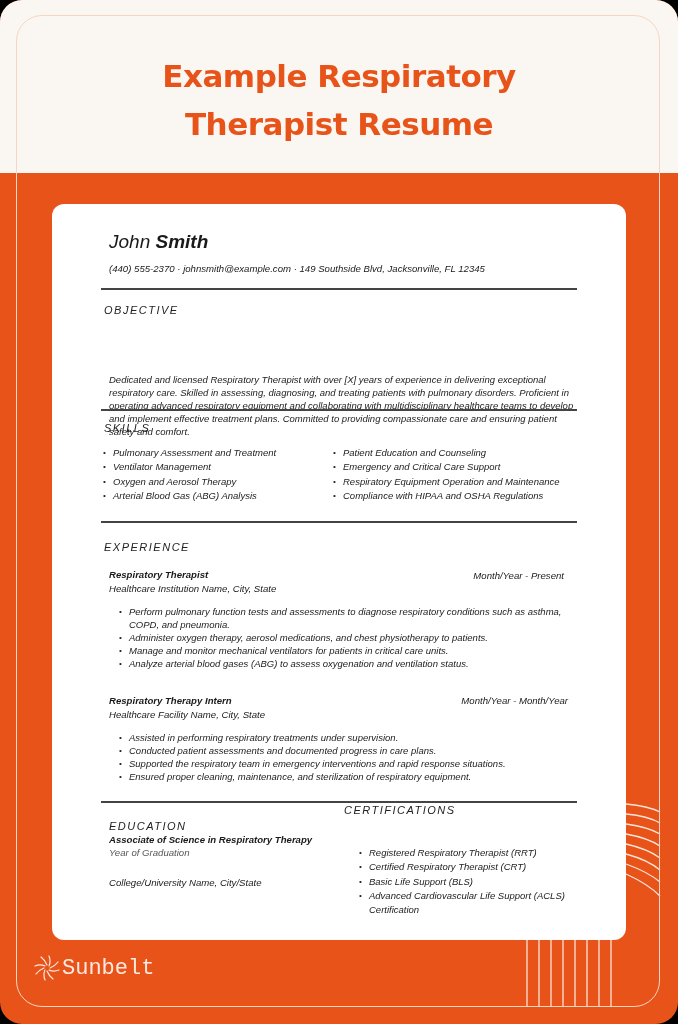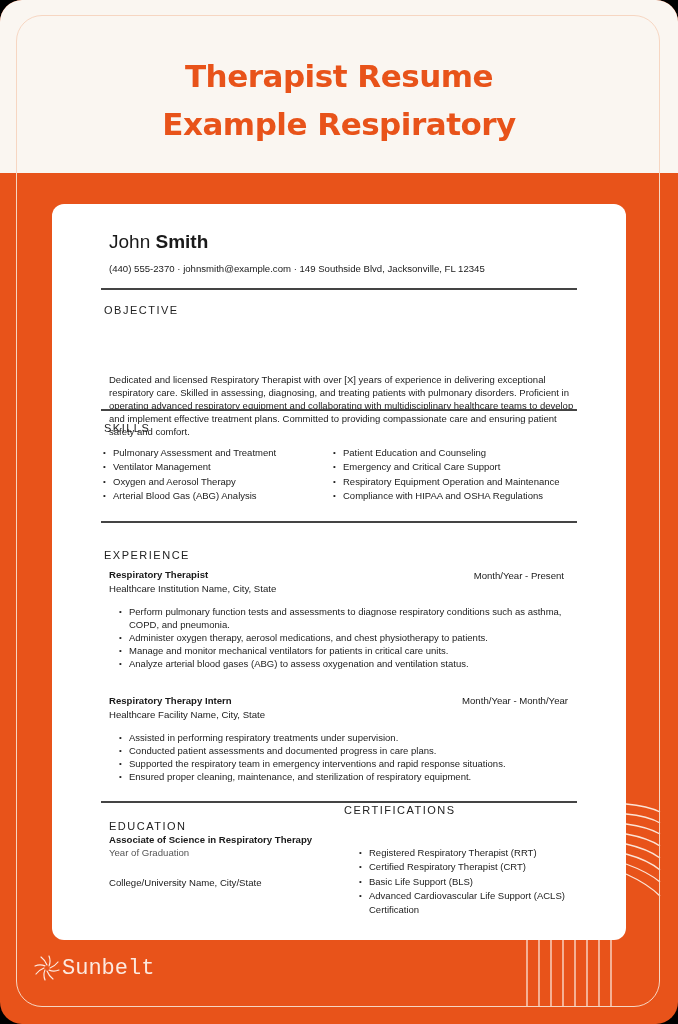--- a/index.html
+++ b/index.html
@@ -17,21 +17,21 @@
     border: 1.5px solid #F6D6C2; border-radius: 26px; pointer-events: none;
   }
   .title {
     position: absolute; left: 0; top: 52px; width: 678px; text-align: center;
     color: #E8531A; font-family: "DejaVu Sans", sans-serif; font-weight: bold;
     font-size: 31px; line-height: 48px; letter-spacing: -0.5px;
   }
   .paper {
     position: absolute; left: 52px; top: 204px; width: 574px; height: 736px;
     background: #fff; border-radius: 12px;
-    font-family: "Liberation Sans", sans-serif; color: #1a1a1a;
+    font-family: "Liberation Sans", sans-serif; color: #1a1a1a; font-style: italic;
   }
   .name { position: absolute; left: 57px; top: 27px; font-size: 19px; }
   .name b { font-weight: bold; }
   .contact { position: absolute; left: 57px; top: 59px; font-size: 9.6px; color: #1a1a1a; }
   .rule { position: absolute; left: 49px; width: 476px; height: 1.5px; background: #444; }
   .sec-h { position: absolute; font-size: 11px; letter-spacing: 1.5px; color: #222; }
   .para { position: absolute; left: 57px; top: 121px; width: 465px; font-size: 9.5px; line-height: 13px; color: #222; margin-top: 48px; }
   ul.b { list-style: none; position: absolute; font-size: 9.5px; color: #222; }
   ul.b li { position: relative; padding-left: 10px; line-height: 14.3px; }
   ul.b li::before { content: "\2022"; position: absolute; left: 0; top: 0; font-size: 8px; }
@@ -46,22 +46,22 @@
   }
   .deco { position: absolute; pointer-events: none; }
 </style>
 </head>
 <body>
 
 <div class="frame">
   <div class="header-band"></div>
 
   <div class="title">
+    <div>Example Respiratory</div>
     <div>Therapist Resume</div>
-    <div>Example Respiratory</div>
   </div>
 
   <svg class="deco" width="678" height="1024" style="left:0;top:0;">
     <g stroke="#FCE4D6" stroke-width="1.3" fill="none">
       <path d="M626 804 Q648 806 660 812"></path>
       <path d="M626 814 Q648 816 660 823"></path>
       <path d="M626 824 Q648 827 660 834"></path>
       <path d="M626 834 Q648 838 660 846"></path>
       <path d="M626 844 Q648 849 660 858"></path>
       <path d="M626 854 Q648 860 660 870"></path>
@@ -100,21 +100,21 @@
       <li>Arterial Blood Gas (ABG) Analysis</li>
     </ul>
     <ul class="b" style="left:281px;top:242px;width:250px;">
       <li>Patient Education and Counseling</li>
       <li>Emergency and Critical Care Support</li>
       <li>Respiratory Equipment Operation and Maintenance</li>
       <li>Compliance with HIPAA and OSHA Regulations</li>
     </ul>
 
     <div class="rule" style="top:317px;"></div>
-    <div class="sec-h" style="left:52px;top:337px;margin-top:8px;">EXPERIENCE</div>
+    <div class="sec-h" style="left:52px;top:337px;">EXPERIENCE</div>
 
     <div class="job-title" style="left:57px;top:365px;">Respiratory Therapist</div>
     <div class="job-org" style="left:57px;top:379px;">Healthcare Institution Name, City, State</div>
     <div class="job-date" style="right:62px;top:366px;">Month/Year - Present</div>
     <ul class="b exp" style="left:67px;top:401px;width:455px;">
       <li>Perform pulmonary function tests and assessments to diagnose respiratory conditions such as asthma, COPD, and pneumonia.</li>
       <li>Administer oxygen therapy, aerosol medications, and chest physiotherapy to patients.</li>
       <li>Manage and monitor mechanical ventilators for patients in critical care units.</li>
       <li>Analyze arterial blood gases (ABG) to assess oxygenation and ventilation status.</li>
     </ul>

